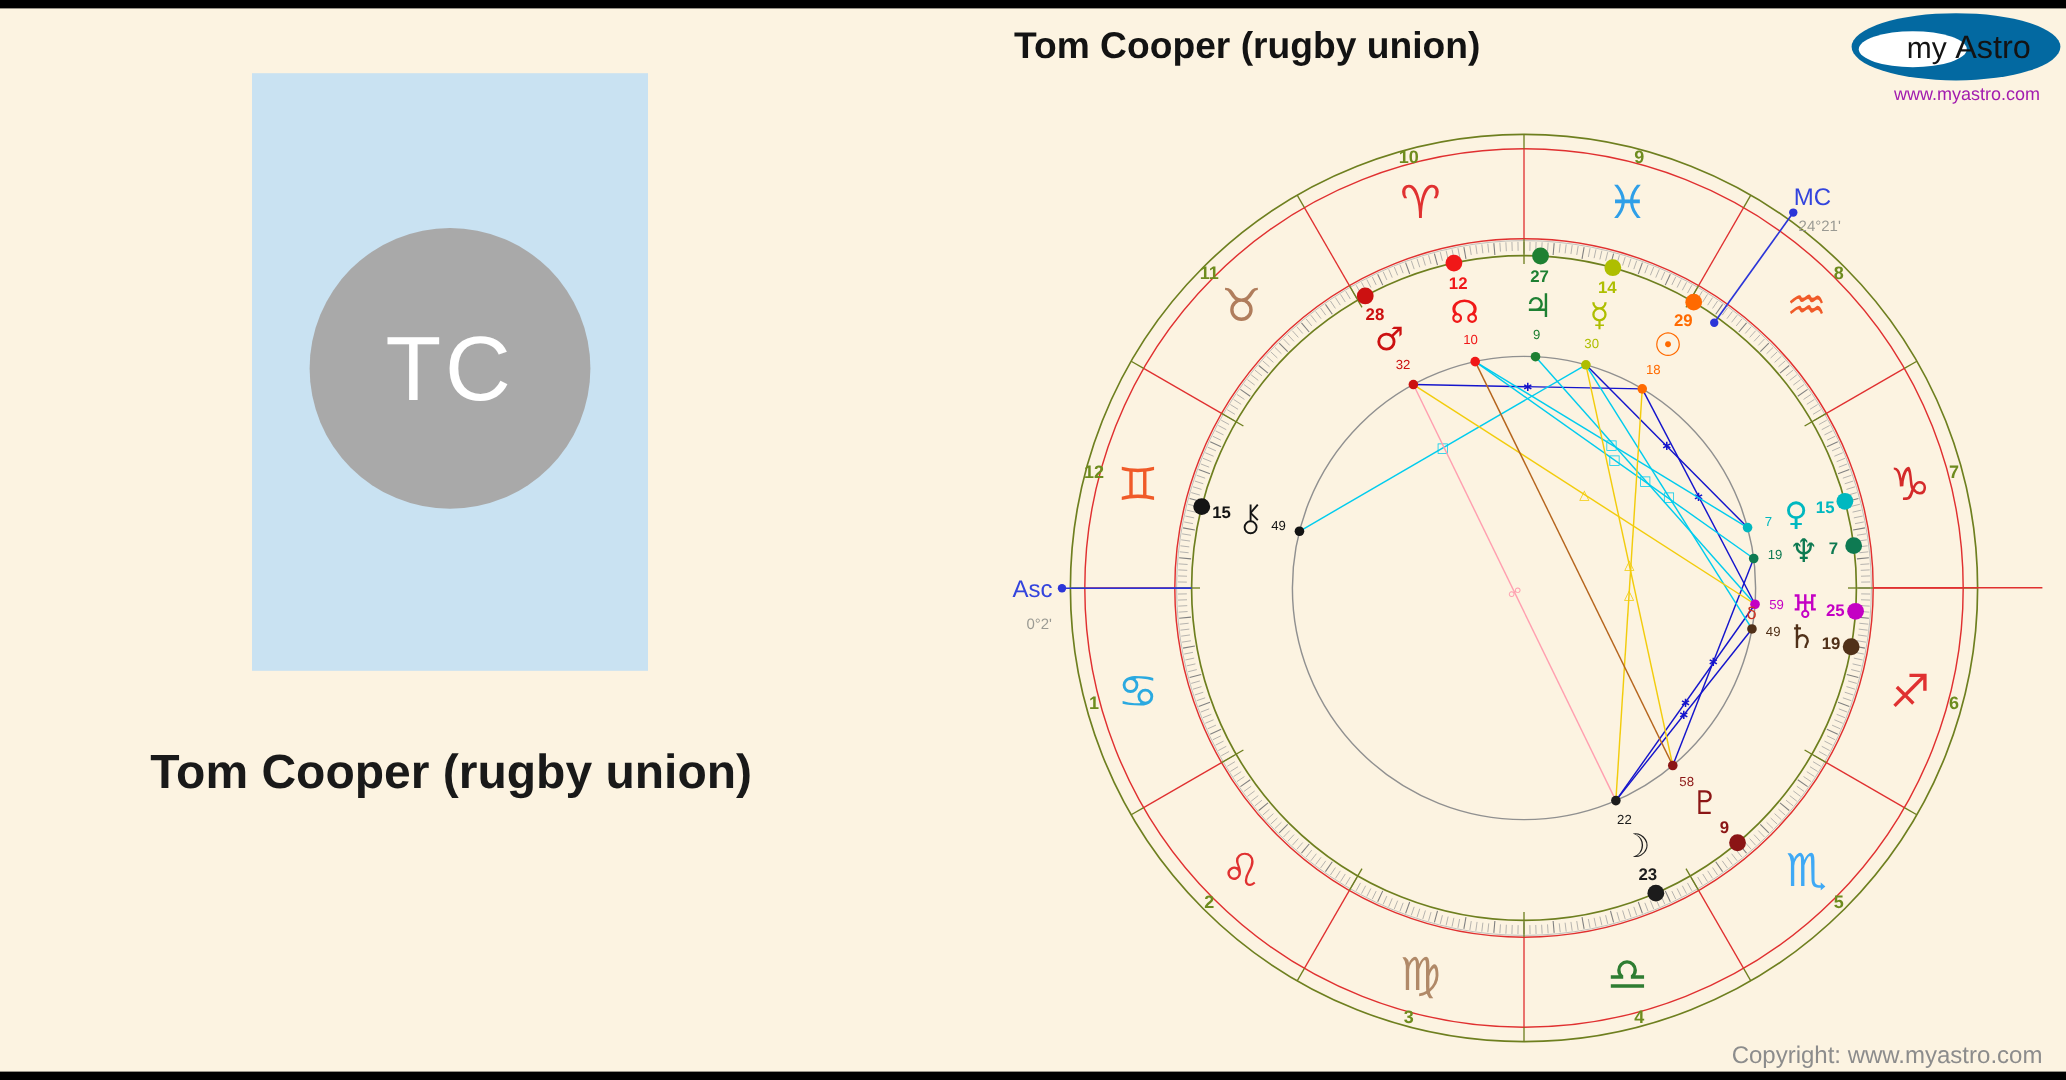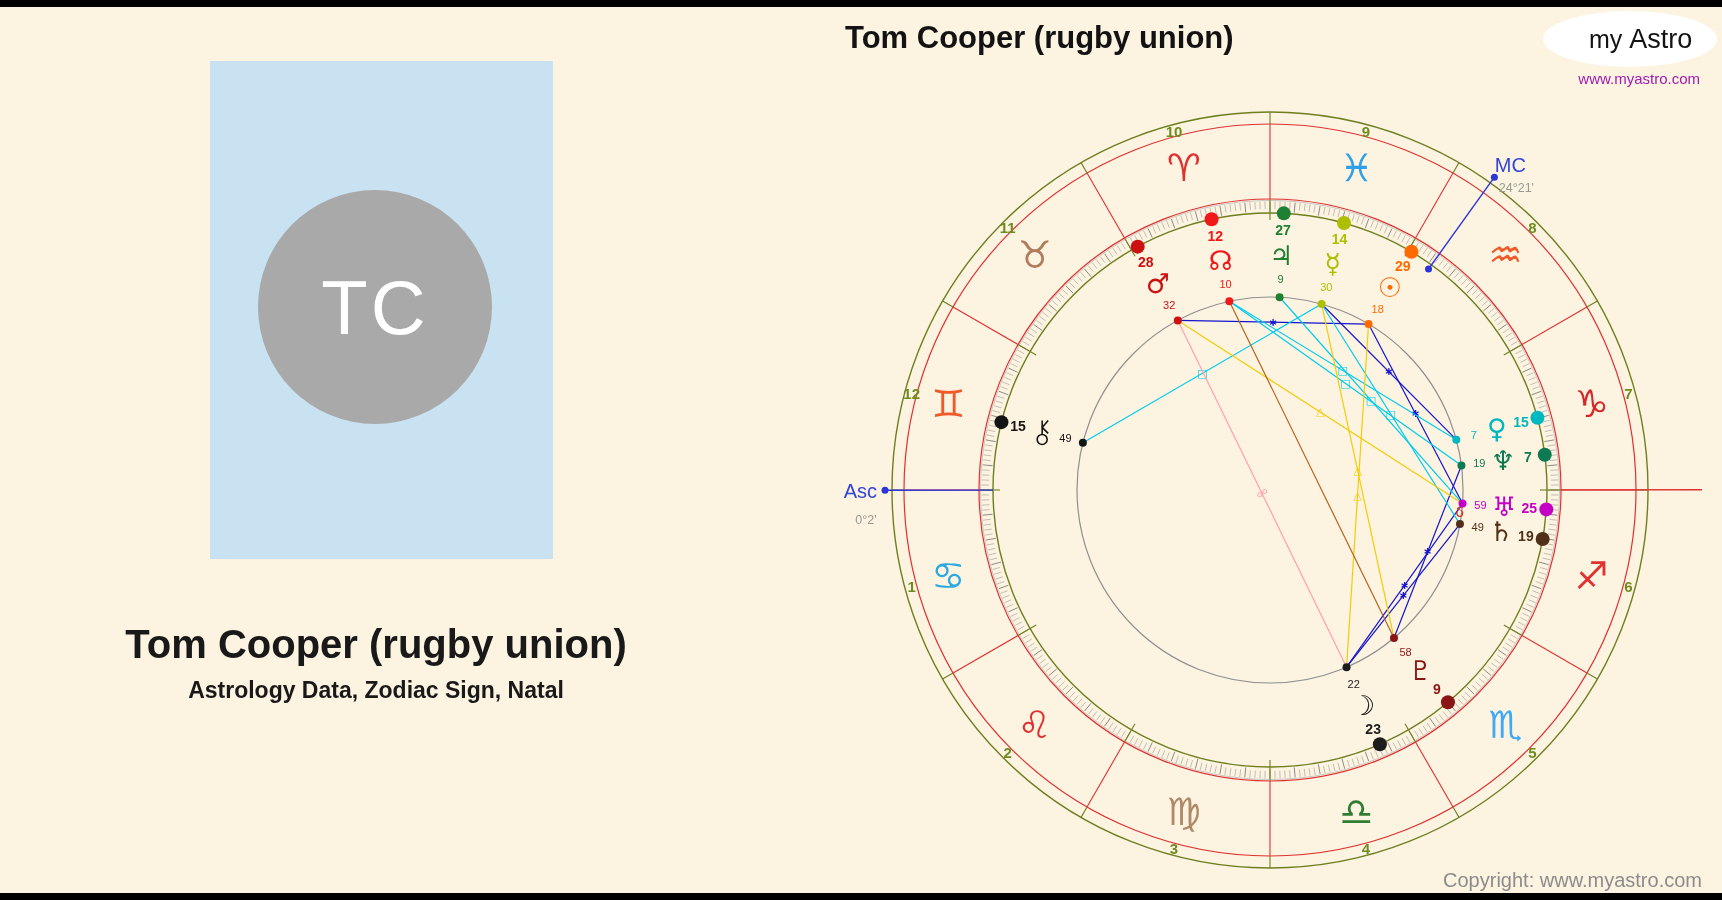--- a/index.html
+++ b/index.html
@@ -1,20 +1,20 @@
 <!DOCTYPE html>
 <html><head>
 <meta charset="utf-8">
 <style>
   html,body{margin:0;padding:0;background:#000;}
   #app{position:relative;width:1722px;height:900px;background:#fcf3e1;overflow:hidden;
        font-family:"Liberation Sans",sans-serif;}
   .bar{position:absolute;left:0;width:1722px;height:7px;background:#000;}
   .bar.top{top:0}.bar.bottom{bottom:0}
-  #profile-card{position:absolute;left:210px;top:61px;width:330px;height:498px;padding-left:13px;}
+  #profile-card{position:absolute;left:210px;top:61px;width:330px;height:498px;}
   #avatar{position:absolute;left:48px;top:129px;width:234px;height:234px;border-radius:50%;
           display:flex;align-items:center;justify-content:center;}
   #avatar span{font-size:76px;color:#ffffff;letter-spacing:3px;font-weight:400;}
   #profile-title{position:absolute;left:0;top:622px;width:752px;text-align:center;
                  font-size:40px;font-weight:800;color:#191919;}
   #profile-subtitle{position:absolute;left:0;top:676px;width:752px;text-align:center;
                     font-size:23px;font-weight:700;color:#191919;line-height:28px;}
   #chart-title{position:absolute;left:845px;top:20px;font-size:31px;font-weight:800;color:#131313;}
   #logo{position:absolute;left:1543px;top:11px;width:174px;height:56px;border-radius:50%;}
   #logo .inner-ellipse{position:absolute;left:6px;top:15px;width:90px;height:30px;background:#ffffff;border-radius:50%;}
@@ -32,25 +32,24 @@
   <div class="bar top"></div>
   <div class="bar bottom"></div>
 
   <div id="profile-card" style="background: rgb(201, 226, 242);">
     <div id="avatar" style="background: rgb(169, 169, 169);">
       <span>TC</span>
     </div>
   </div>
   <div id="profile-title">Tom Cooper (rugby union)</div>
   <div id="profile-subtitle">
-    <div>Astrology Data, Zodiac Sign, Natal</div>
   </div>
 
   <div id="chart-title">Tom Cooper (rugby union)</div>
-  <div id="logo" style="background: #ffffff;">
+  <div id="logo" style="background: #0369a1;">
     <div class="inner-ellipse"></div>
     <div class="logo-text"><span class="p1">my</span><span class="p2">Astro</span></div>
   </div>
   <div id="site-url">www.myastro.com</div>
   <div id="copyright">Copyright: www.myastro.com</div>
 
   <svg id="wheel" width="1722" height="900" viewBox="0 0 1722 900" style="position:absolute;left:0;top:0;">
       <line x1="1270" y1="211.5" x2="1270" y2="201.5" stroke="#808080" stroke-width="0.9"></line>
       <line x1="1265.0958737911233" y1="209.04279766105407" x2="1264.9649807428436" y2="201.5439399473811" stroke="#9a9a9a" stroke-width="0.6"></line>
       <line x1="1260.1932414265973" y1="209.1711776076341" x2="1259.9314952013285" y2="201.6757464049909" stroke="#9a9a9a" stroke-width="0.6"></line>

